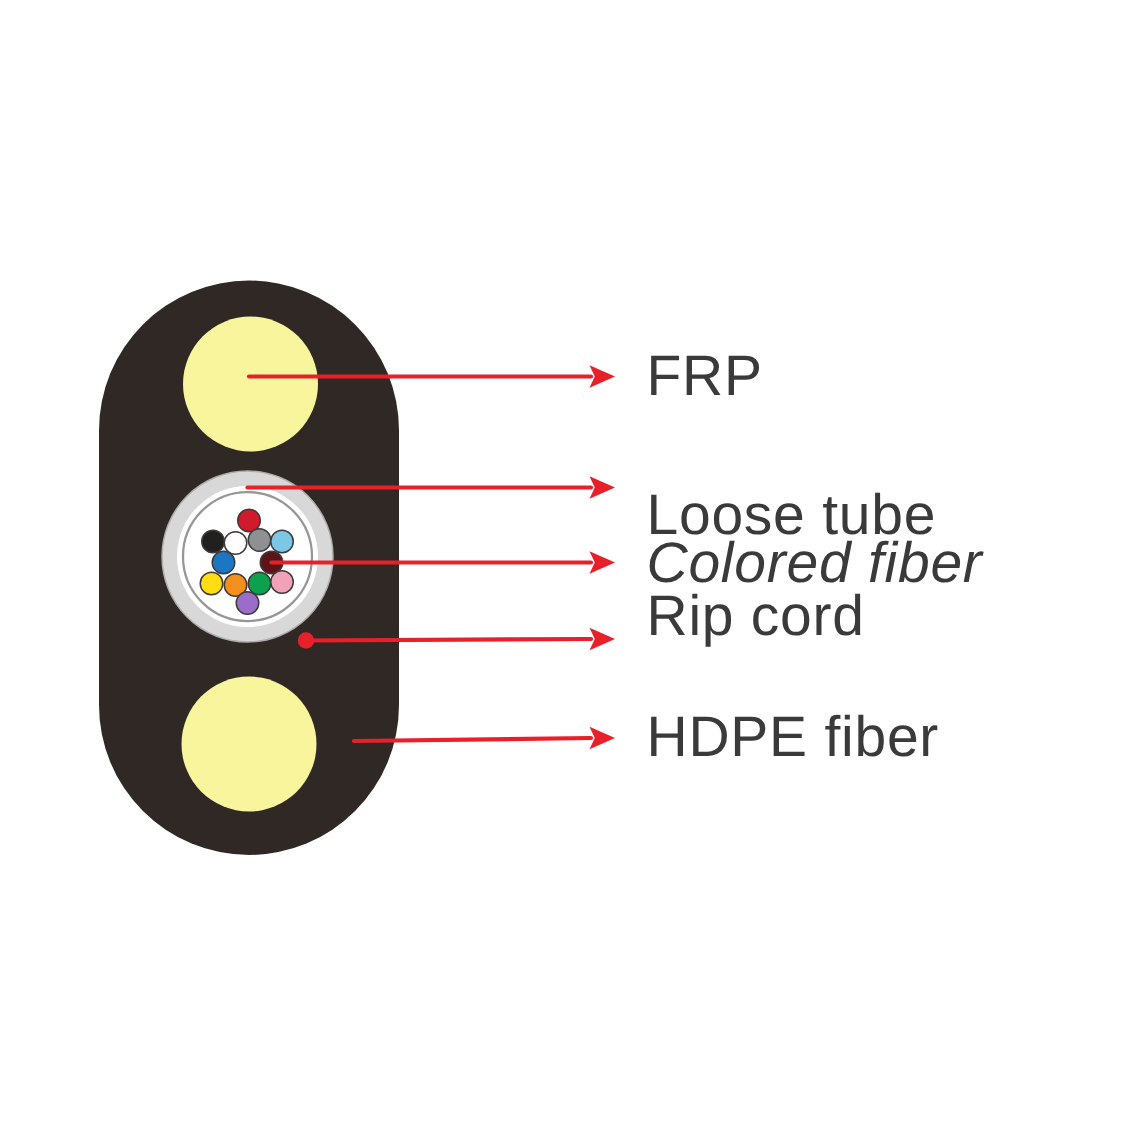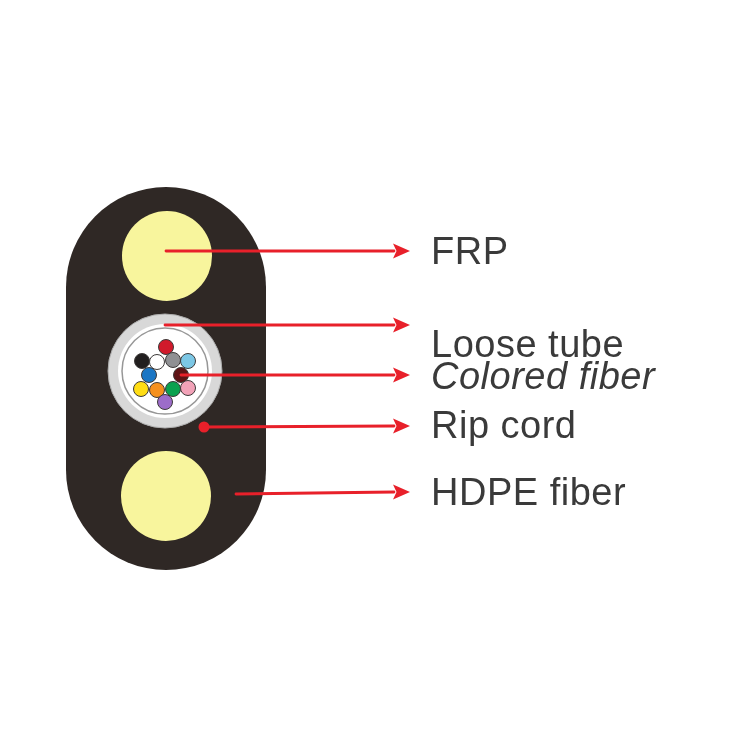--- a/index.html
+++ b/index.html
@@ -26,21 +26,21 @@
     transform: translateY(-52%);
     font-size: 38px;
     letter-spacing: 0.5px;
     color: #3a3a3a;
     white-space: nowrap;
     line-height: 1;
   }
   .lbl-frp          { top: 252px; }
   .lbl-loose-tube   { top: 326px; margin-top: 19px; }
   .lbl-colored-fiber{ top: 377px; font-style: italic; }
-  .lbl-rip-cord     { top: 426px; }
+  .lbl-rip-cord     { top: 412px; }
   .lbl-hdpe-sheath  { top: 493px; }
 </style>
 </head>
 <body>
 
 <div class="canvas">
 
   <svg class="diagram-svg" width="750" height="750" viewBox="0 0 750 750">
 
     <rect x="66" y="187" width="200" height="383" rx="100" ry="100" fill="#2f2825"></rect>

